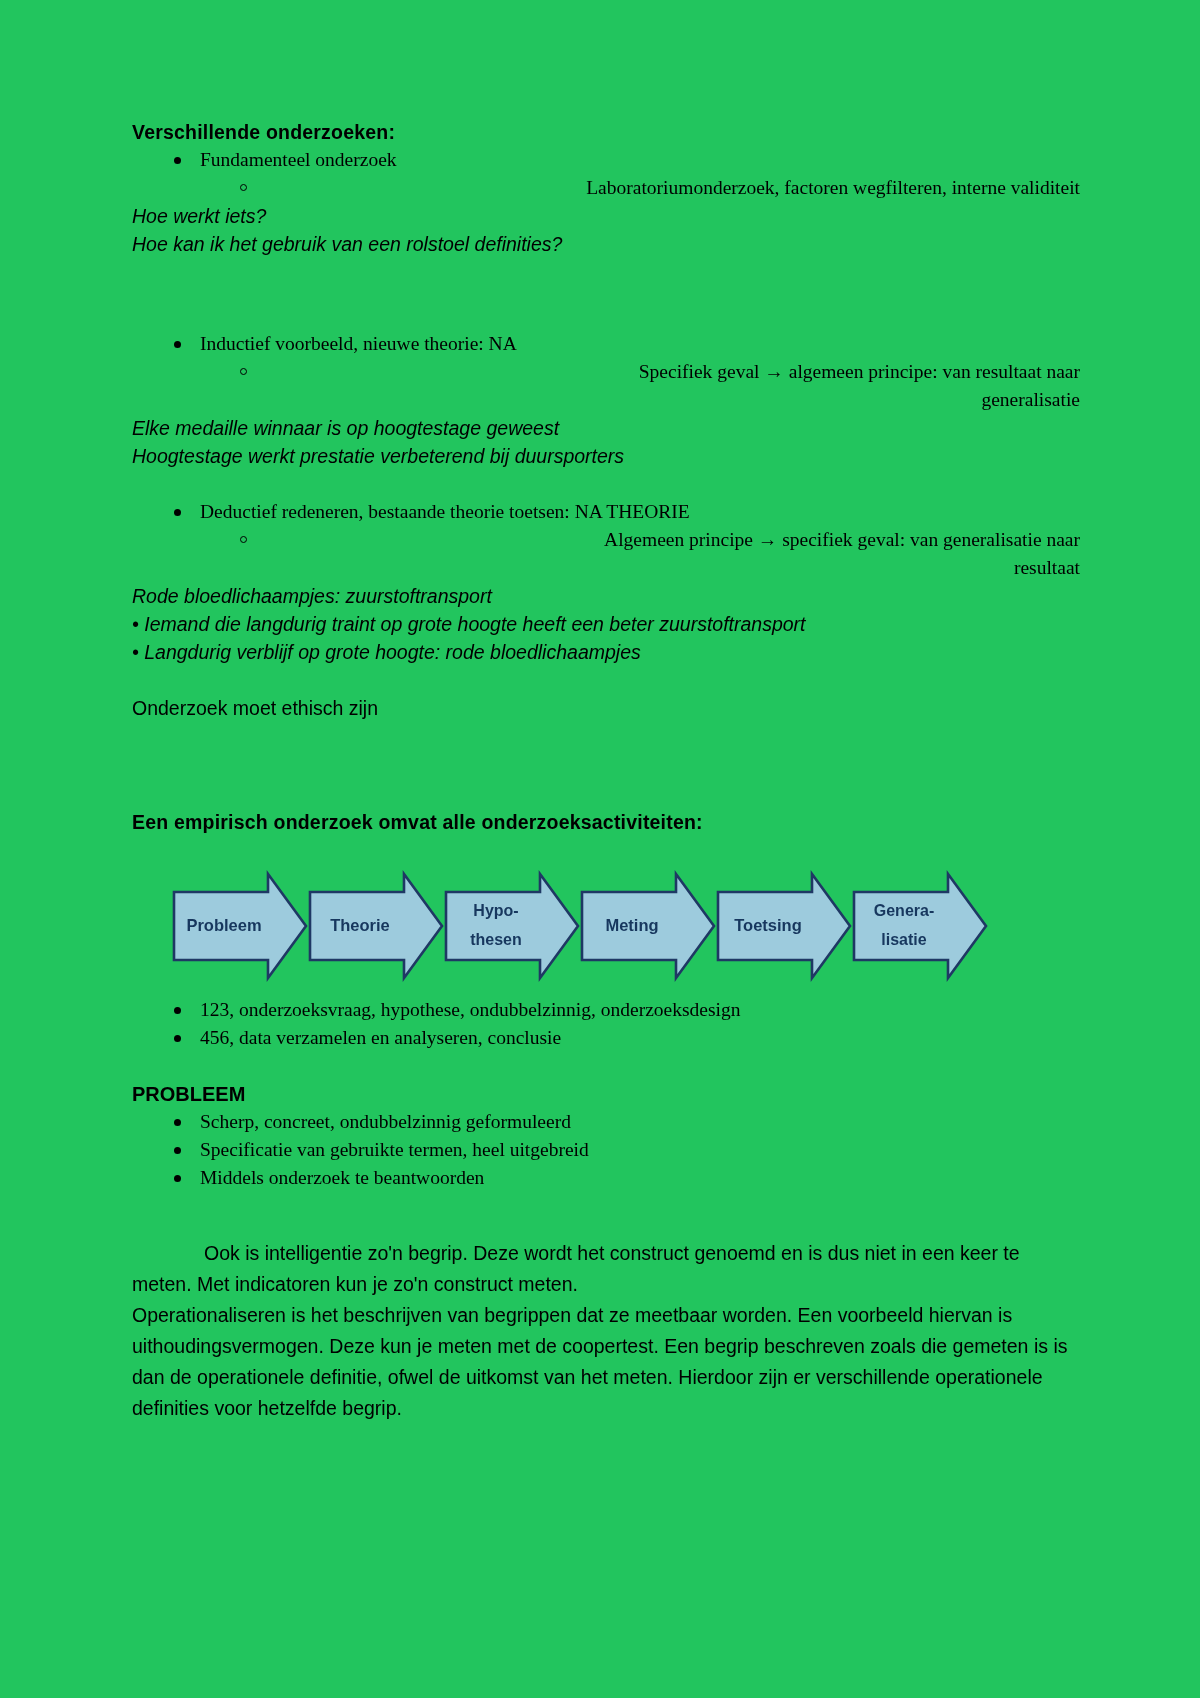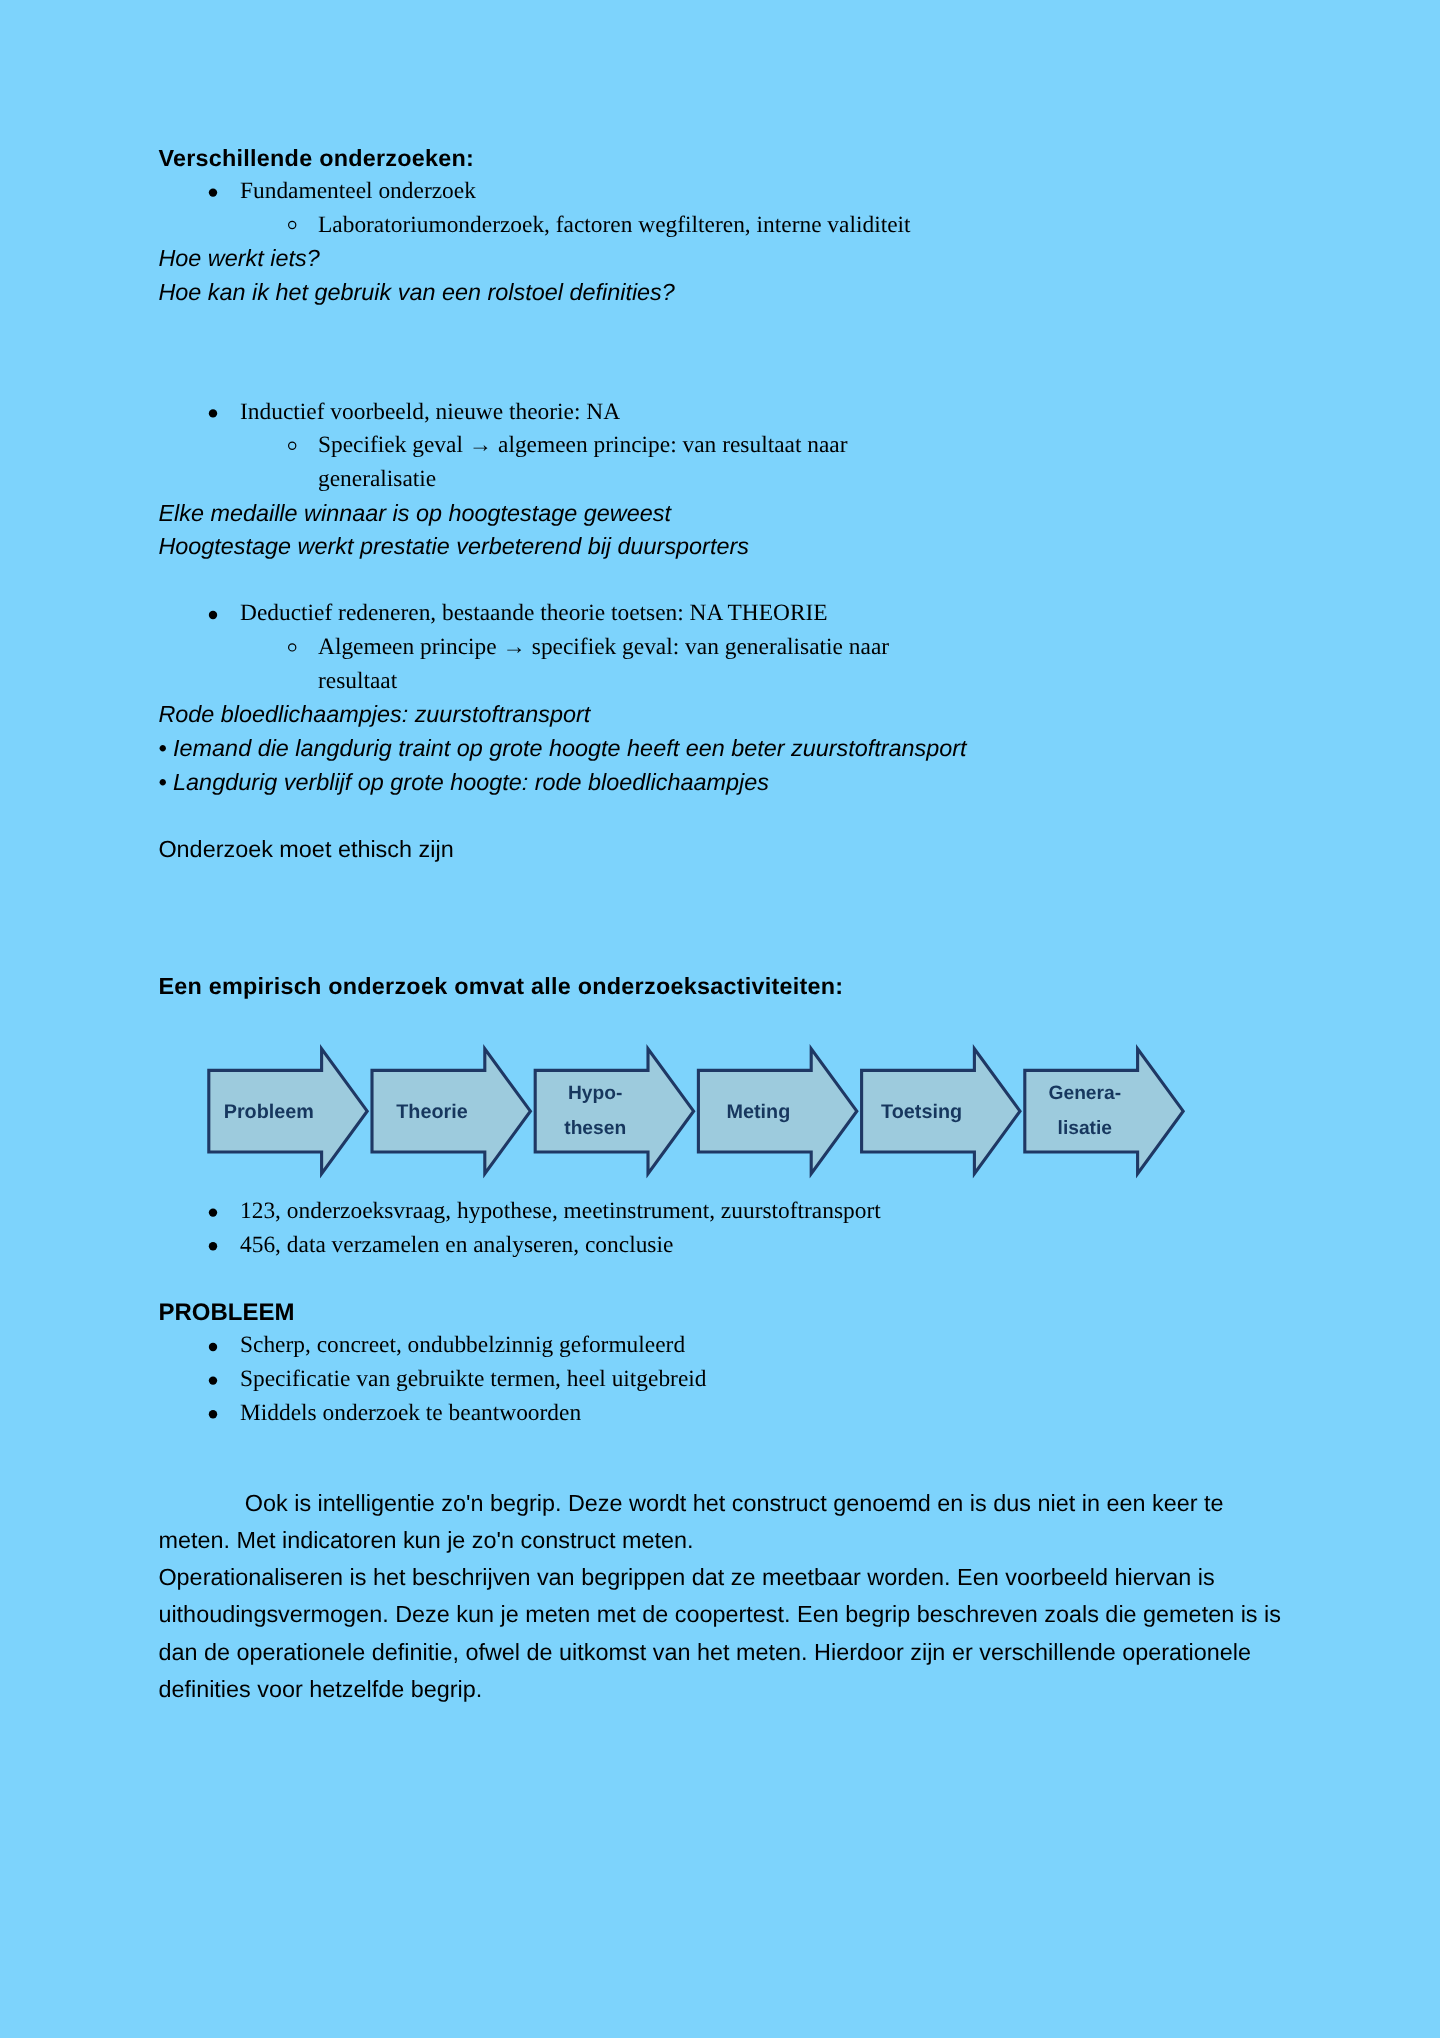--- a/index.html
+++ b/index.html
@@ -10,21 +10,21 @@
   }
   body {
     font-family: "Liberation Sans", sans-serif;
     color: #000000;
   }
   .page {
     position: relative;
     width: 1200px;
     height: 1698px;
     margin: 0 auto;
-    background: #7dd3fc;
+    background: #22c55e;
     box-sizing: border-box;
     padding: 118px 120px 0 132px;
     overflow: hidden;
   }
   .doc {
     font-size: 19.5px;
     line-height: 28px;
   }
 
   
@@ -61,20 +61,21 @@
     top: 11px;
     width: 7px;
     height: 7px;
     background: #000;
     border-radius: 50%;
   }
   ul.lvl2 {
     list-style: none;
     margin: 0;
     padding: 0;
+    text-align: right;
   }
   ul.lvl2 > li {
     position: relative;
     padding-left: 65px;
     line-height: 28px;
     font-size: 19.5px;
   }
   ul.lvl2 > li > .bullet-circle {
     position: absolute;
     left: 40px;
@@ -234,21 +235,21 @@
           <text class="chev-label small" x="732" y="71">lisatie</text>
         </g>
       </svg>
     </div>
 
     <div class="spacer-sm"></div>
 
     <ul class="lvl1">
       <li>
         <span class="bullet-disc"></span>
-        <span>123, onderzoeksvraag, hypothese, meetinstrument, zuurstoftransport</span>
+        <span>123, onderzoeksvraag, hypothese, ondubbelzinnig, onderzoeksdesign</span>
       </li>
       <li>
         <span class="bullet-disc"></span>
         <span>456, data verzamelen en analyseren, conclusie</span>
       </li>
     </ul>
 
     <div class="spacer-md"></div>
 
     <h2 class="h-caps">PROBLEEM</h2>

